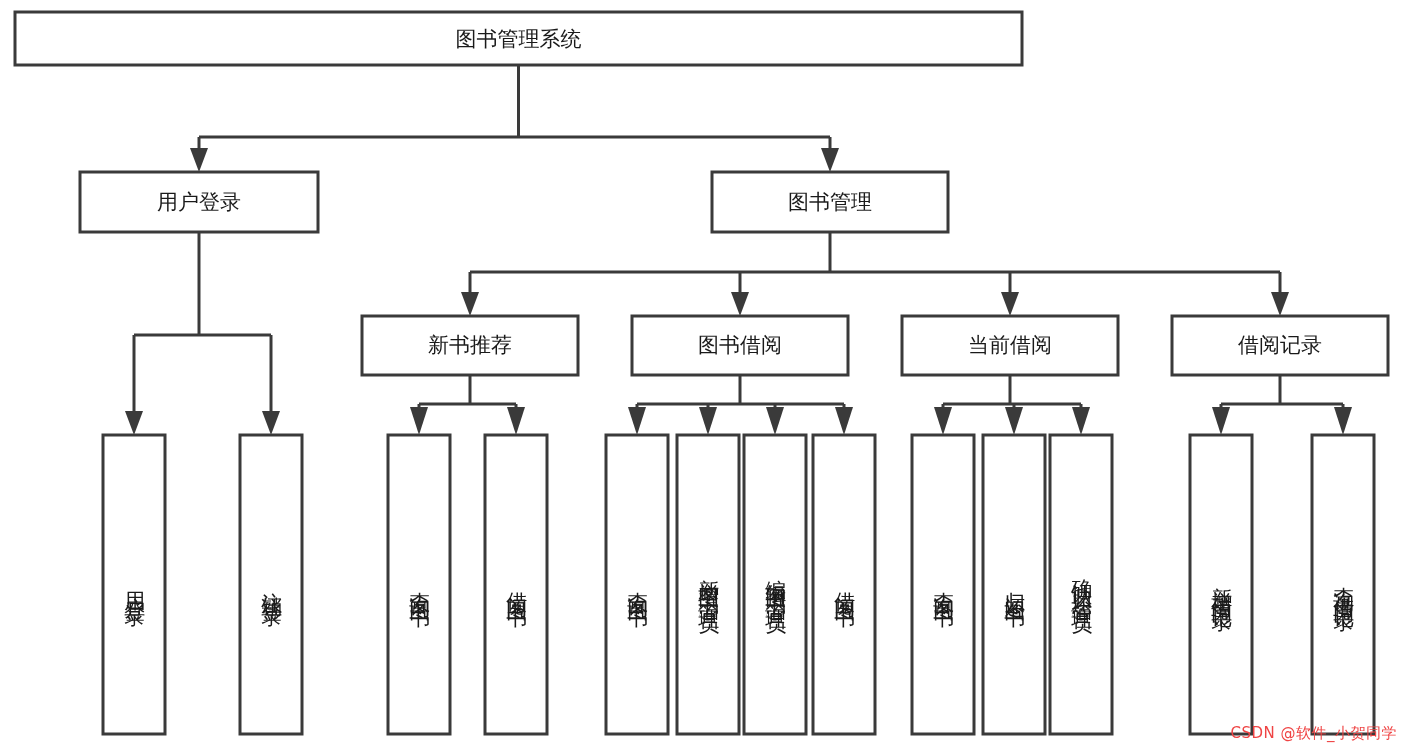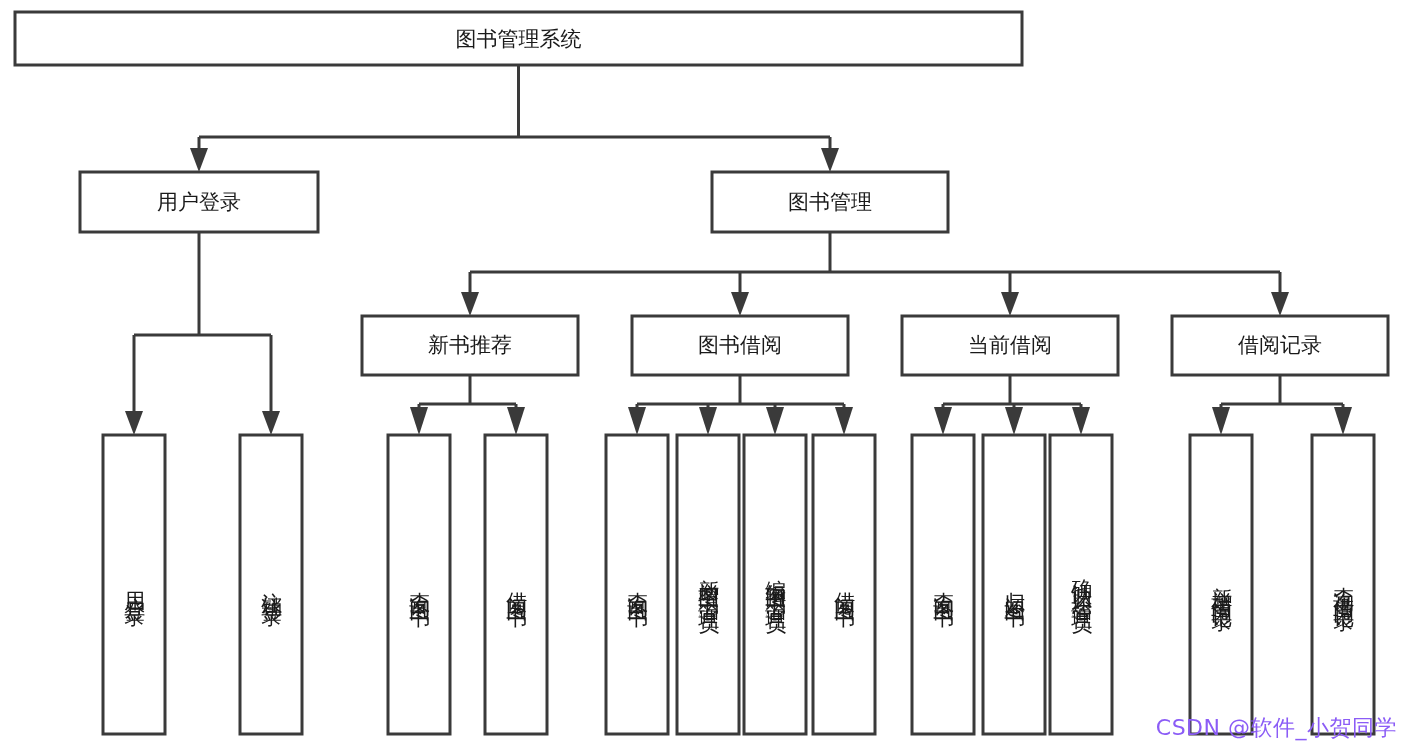--- a/index.html
+++ b/index.html
@@ -62,22 +62,22 @@
     justify-content: center;
     text-align: center;
     white-space: nowrap;
     pointer-events: none;
   }
   .watermark {
     position: absolute;
     right: 8px;
     bottom: 4px;
     font-family: "DejaVu Sans", "Liberation Sans", sans-serif;
-    font-size: 22px;
-    color: #8b5cf6;
+    font-size: 15px;
+    color: #ef4444;
     white-space: nowrap;
     letter-spacing: 0.5px;
   }
 </style>
 </head>
 <body>
 
 <div id="diagram-root">
 
   <svg class="flow" viewBox="0 0 1405 747" xmlns="http://www.w3.org/2000/svg">

